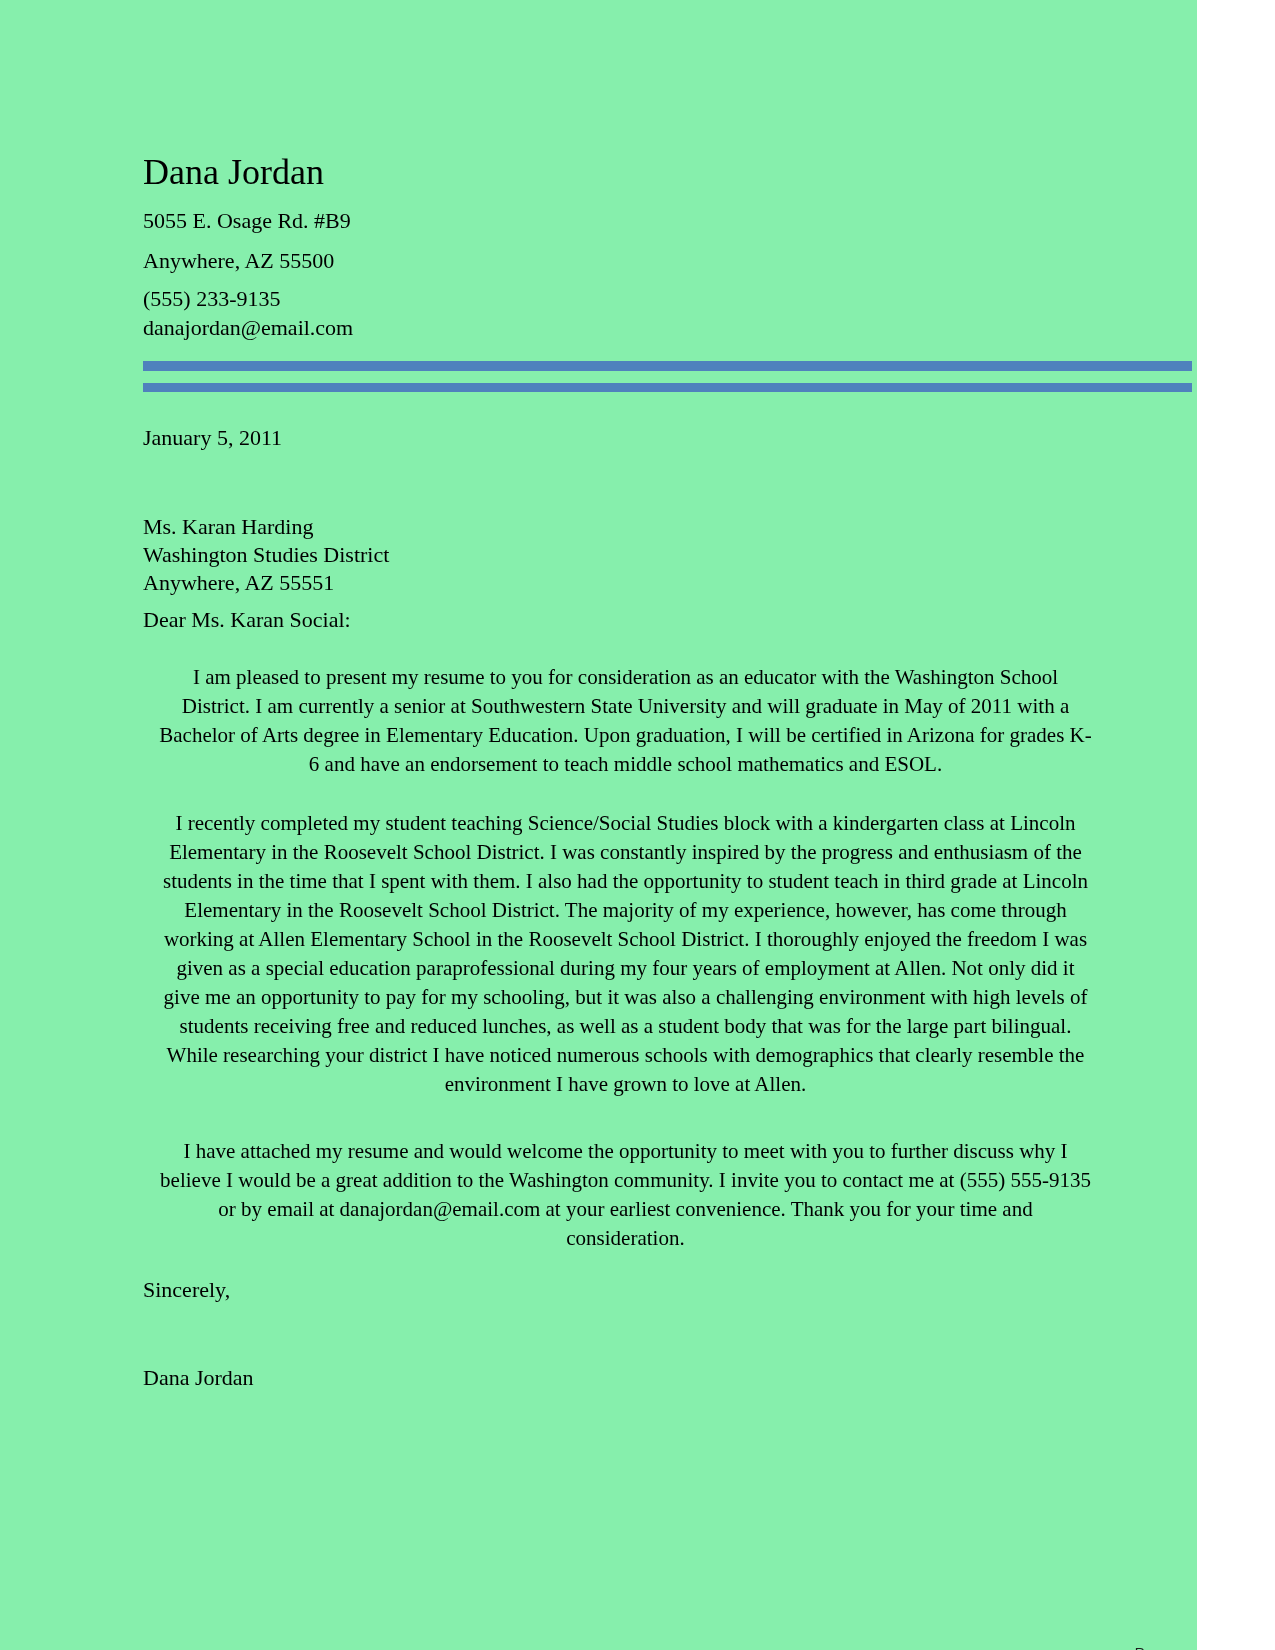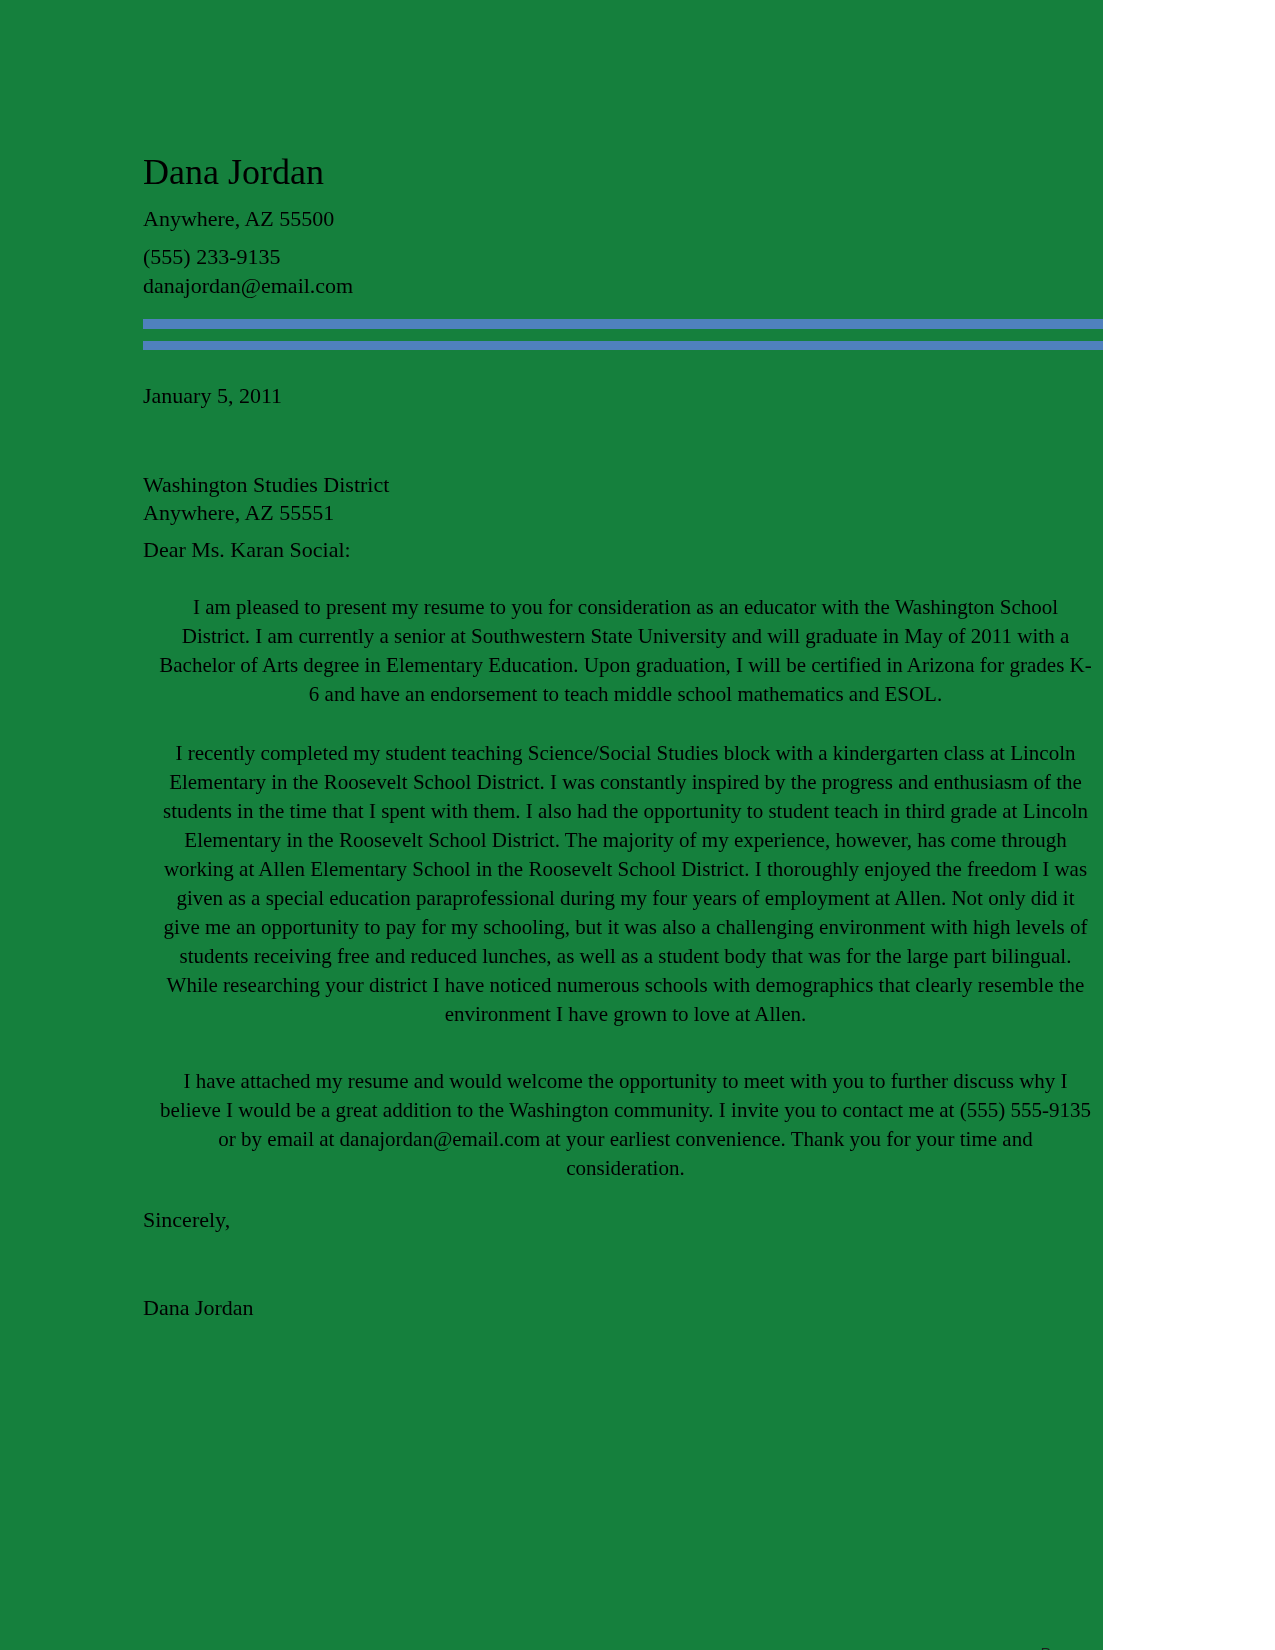--- a/index.html
+++ b/index.html
@@ -2,23 +2,23 @@
 <html><head>
 <meta charset="utf-8">
 <style>
   html, body {
     margin: 0;
     padding: 0;
     background: #ffffff;
   }
   .sheet {
     position: relative;
-    width: 1103px;
+    width: 1197px;
     height: 1650px;
-    background: #15803d;
+    background: #86efac;
     overflow: hidden;
     color: #000000;
     font-family: "Liberation Serif", serif;
   }
   .content {
     position: absolute;
     left: 143px;
     top: 0;
     width: 1049px;
   }
@@ -93,34 +93,36 @@
   }
 </style>
 </head>
 <body>
 
 <div class="sheet">
   <div class="content">
 
     <div>
       <h1 class="sender-name">Dana Jordan</h1>
+      <p class="addr-line addr-1">5055 E. Osage Rd. #B9</p>
       <p class="addr-line addr-2">Anywhere, AZ 55500</p>
       <p class="addr-line addr-phone">(555) 233-9135</p>
       <p class="addr-line addr-email">danajordan@email.com</p>
     </div>
 
     <div class="double-rule">
       <div class="rule-bar top" style="background: rgb(79, 129, 189);"></div>
       <div class="rule-gap"></div>
       <div class="rule-bar bottom" style="background: rgb(79, 129, 189);"></div>
     </div>
 
     <p class="date-line">January 5, 2011</p>
 
     <div class="recipient-block">
+      <p class="recipient-line">Ms. Karan Harding</p>
       <p class="recipient-line">Washington Studies District</p>
       <p class="recipient-line">Anywhere, AZ 55551</p>
     </div>
 
     <p class="salutation">Dear Ms. Karan Social:</p>
 
     <p class="body-paragraph para-1">I am pleased to present my resume to you for consideration as an educator with the Washington School District. I am currently a senior at Southwestern State University and will graduate in May of 2011 with a Bachelor of Arts degree in Elementary Education. Upon graduation, I will be certified in Arizona for grades K-6 and have an endorsement to teach middle school mathematics and ESOL.</p>
     <p class="body-paragraph para-2">I recently completed my student teaching Science/Social Studies block with a kindergarten class at Lincoln Elementary in the Roosevelt School District. I was constantly inspired by the progress and enthusiasm of the students in the time that I spent with them. I also had the opportunity to student teach in third grade at Lincoln Elementary in the Roosevelt School District.  The majority of my experience, however, has come through working at Allen Elementary School in the Roosevelt School District. I thoroughly enjoyed the freedom I was given as a special education paraprofessional during my four years of employment at Allen.  Not only did it give me an opportunity to pay for my schooling, but it was also a challenging environment with high levels of students receiving free and reduced lunches, as well as a student body that was for the large part bilingual.  While researching your district I have noticed numerous schools with demographics that clearly resemble the environment I have grown to love at Allen.</p>
     <p class="body-paragraph para-3">I have attached my resume and would welcome the opportunity to meet with you to further discuss why I believe I would be a great addition to the Washington community. I invite you to contact me at (555) 555-9135 or by email at danajordan@email.com at your earliest convenience. Thank you for your time and consideration.</p>
 

